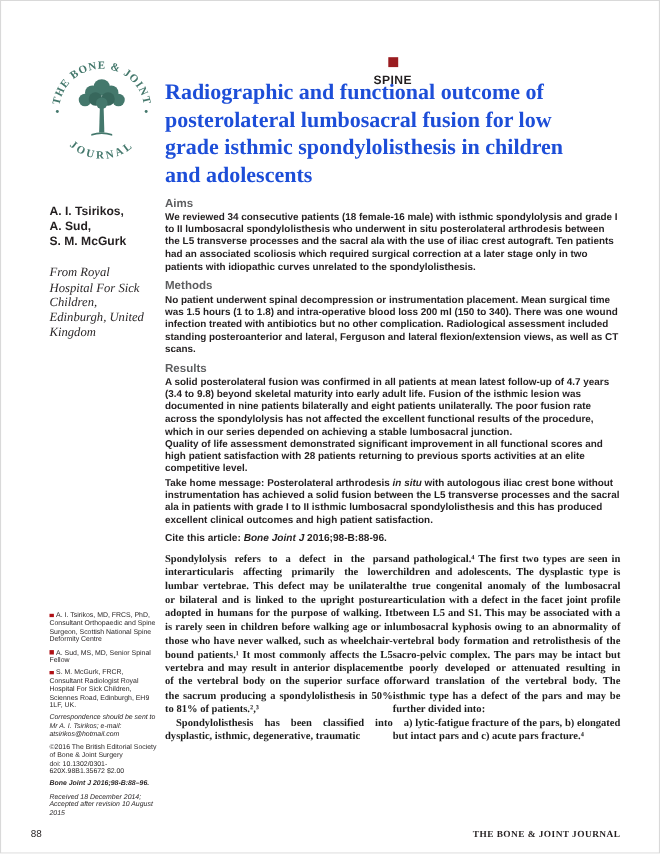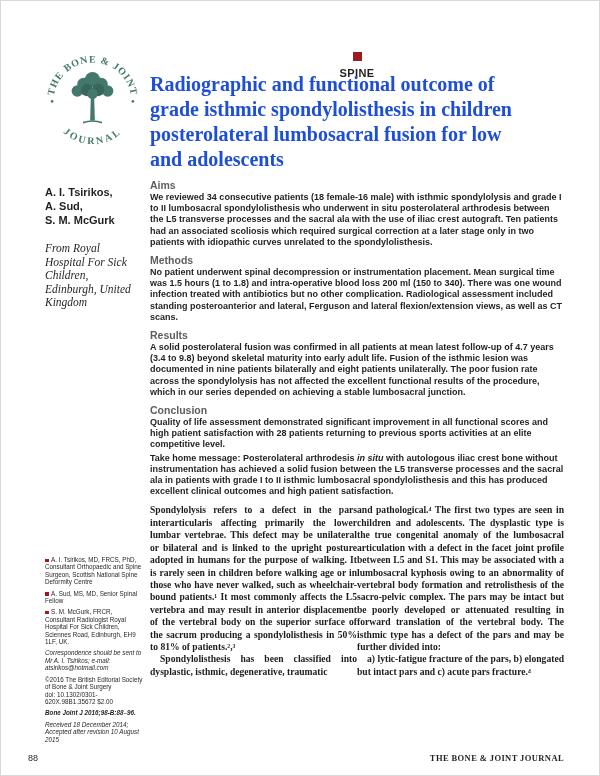--- a/index.html
+++ b/index.html
@@ -99,41 +99,41 @@
 
     <main class="main">
 
       <div class="section-tag">
         <span class="tag-square"></span>
         <span class="tag-label">SPINE</span>
       </div>
 
       <h1 class="title">
         <span class="title-line">Radiographic and functional outcome of</span>
+        <span class="title-line">posterolateral lumbosacral fusion for low</span>
         <span class="title-line">grade isthmic spondylolisthesis in children</span>
-        <span class="title-line">posterolateral lumbosacral fusion for low</span>
         <span class="title-line">and adolescents</span>
       </h1>
 
       <section class="abstract">
         <h2>Aims</h2>
         <p>We reviewed 34 consecutive patients (18 female-16 male) with isthmic spondylolysis and grade I to II lumbosacral spondylolisthesis who underwent in situ posterolateral arthrodesis between the L5 transverse processes and the sacral ala with the use of iliac crest autograft. Ten patients had an associated scoliosis which required surgical correction at a later stage only in two patients with idiopathic curves unrelated to the spondylolisthesis.</p>
 
         <h2>Methods</h2>
         <p>No patient underwent spinal decompression or instrumentation placement. Mean surgical time was 1.5 hours (1 to 1.8) and intra-operative blood loss 200 ml (150 to 340). There was one wound infection treated with antibiotics but no other complication. Radiological assessment included standing posteroanterior and lateral, Ferguson and lateral flexion/extension views, as well as CT scans.</p>
 
         <h2>Results</h2>
         <p>A solid posterolateral fusion was confirmed in all patients at mean latest follow-up of 4.7 years (3.4 to 9.8) beyond skeletal maturity into early adult life. Fusion of the isthmic lesion was documented in nine patients bilaterally and eight patients unilaterally. The poor fusion rate across the spondylolysis has not affected the excellent functional results of the procedure, which in our series depended on achieving a stable lumbosacral junction.</p>
 
-        <h2>Conclusion</h2>
         <p>Quality of life assessment demonstrated significant improvement in all functional scores and high patient satisfaction with 28 patients returning to previous sports activities at an elite competitive level.</p>
       </section>
 
       <p class="take-home"><span>Take home message: </span><span>Posterolateral arthrodesis </span><em>in situ</em><span> with autologous iliac crest bone without instrumentation has achieved a solid fusion between the L5 transverse processes and the sacral ala in patients with grade I to II isthmic lumbosacral spondylolisthesis and this has produced excellent clinical outcomes and high patient satisfaction.</span></p>
 
+      <p class="cite"><span>Cite this article: </span><em>Bone Joint J</em><span> 2016;98-B:88-96.</span></p>
 
       <div class="body-cols">
         <div class="bcol">
           <p>Spondylolysis refers to a defect in the pars interarticularis affecting primarily the lower lumbar vertebrae. This defect may be unilateral or bilateral and is linked to the upright posture adopted in humans for the purpose of walking. It is rarely seen in children before walking age or in those who have never walked, such as wheelchair-bound patients.¹ It most commonly affects the L5 vertebra and may result in anterior displacement of the vertebral body on the superior surface of the sacrum producing a spondylolisthesis in 50% to 81% of patients.²,³</p>
           <p class="indent">Spondylolisthesis has been classified into dysplastic, isthmic, degenerative, traumatic</p>
         </div>
         <div class="bcol">
           <p>and pathological.⁴ The first two types are seen in children and adolescents. The dysplastic type is the true congenital anomaly of the lumbosacral articulation with a defect in the facet joint profile between L5 and S1. This may be associated with a lumbosacral kyphosis owing to an abnormality of vertebral body formation and retrolisthesis of the sacro-pelvic complex. The pars may be intact but be poorly developed or attenuated resulting in forward translation of the vertebral body. The isthmic type has a defect of the pars and may be further divided into:</p>
           <p class="indent">a) lytic-fatigue fracture of the pars, b) elongated but intact pars and c) acute pars fracture.⁴</p>
         </div>

